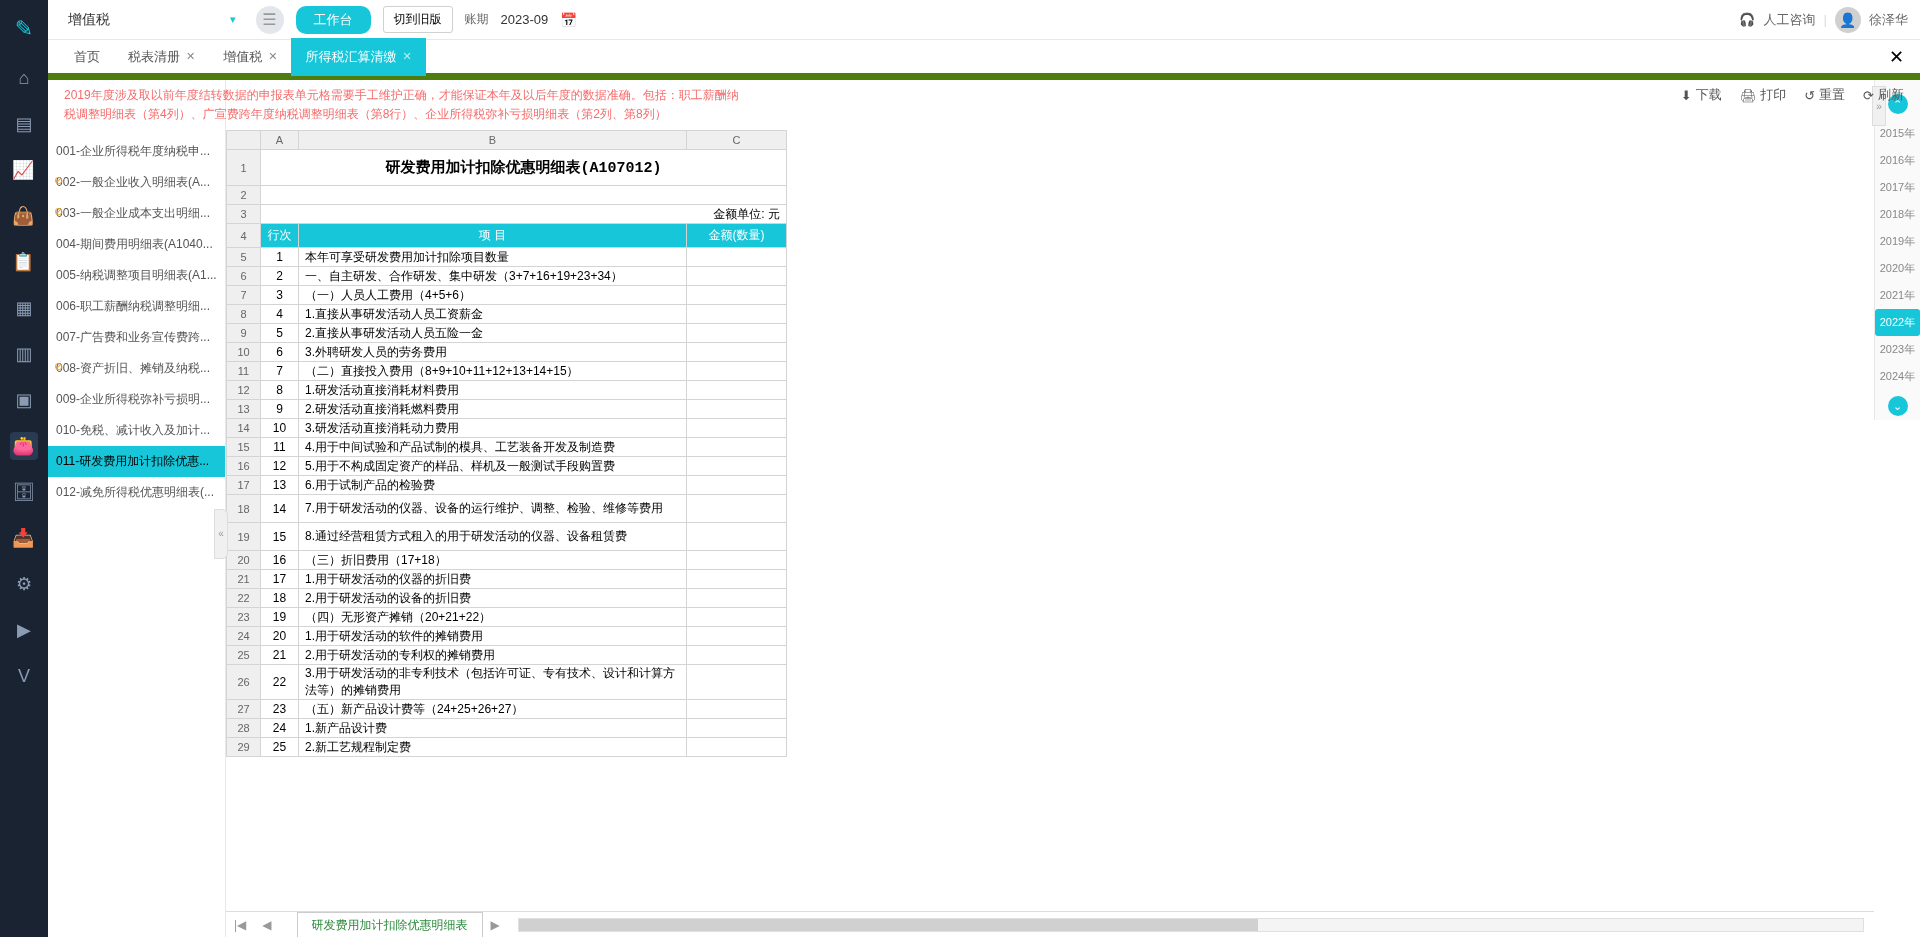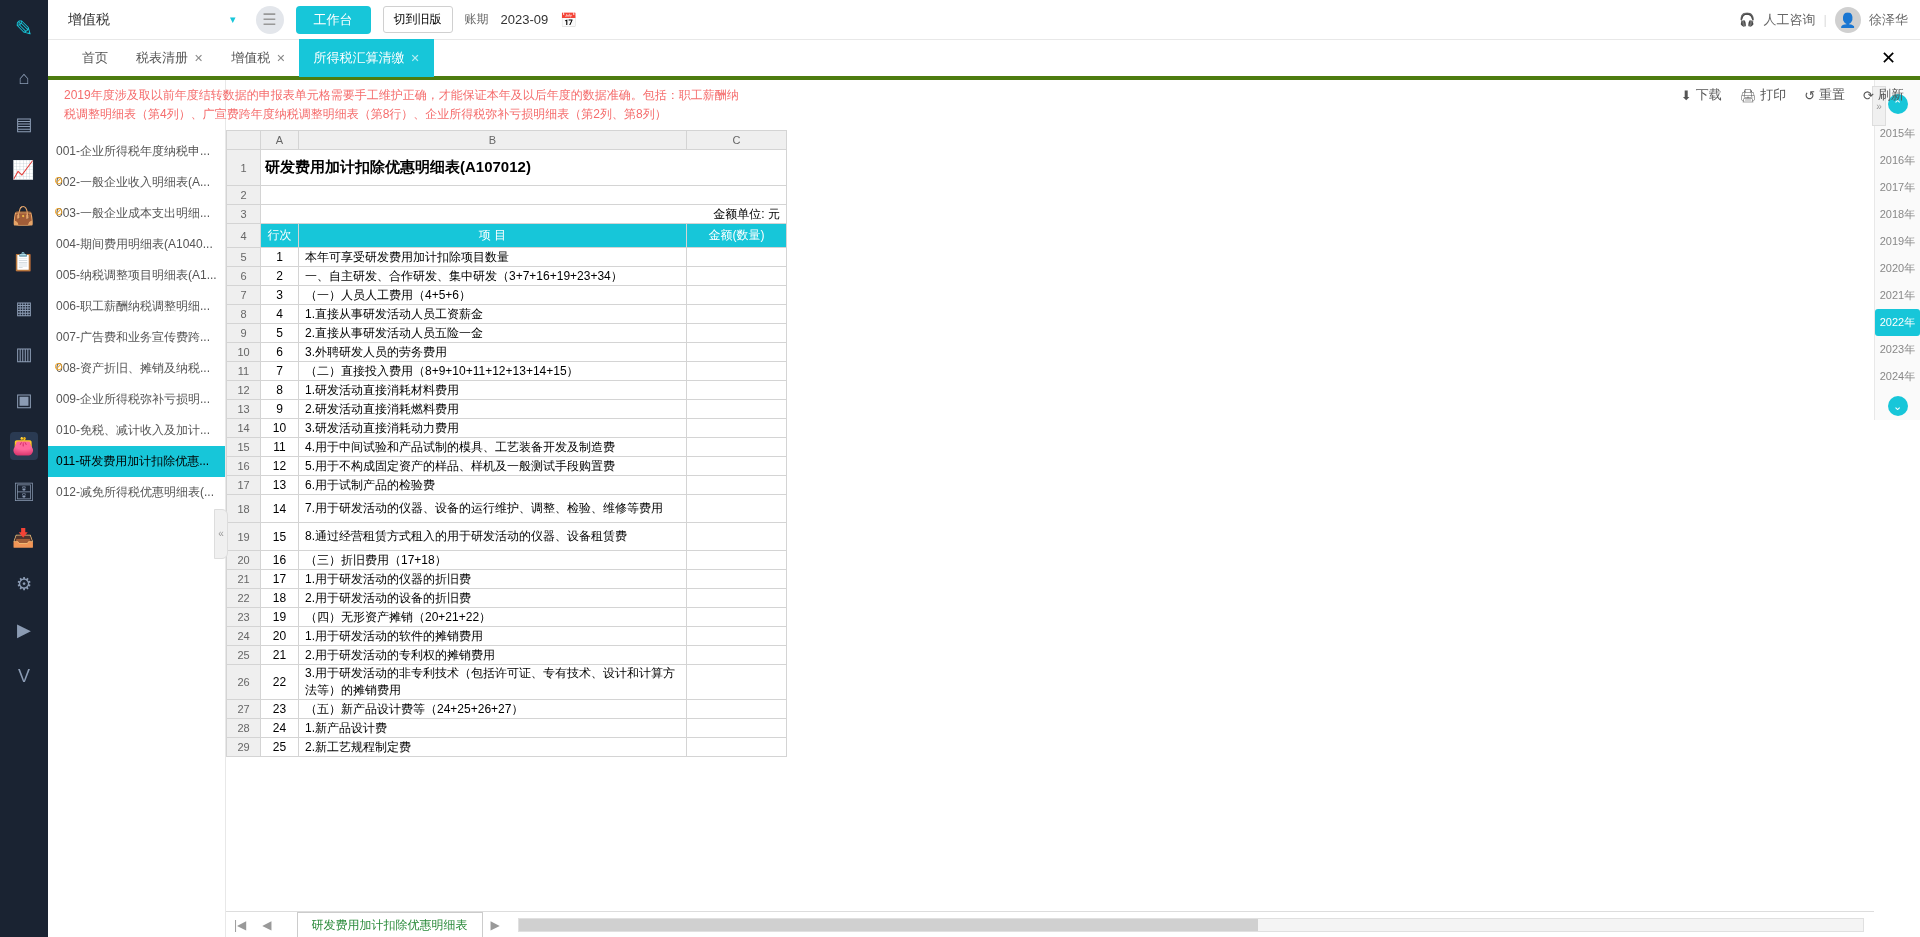--- a/index.html
+++ b/index.html
@@ -7,29 +7,29 @@
 .app { display: flex; height: 100vh; }
 .sidebar { width: 48px; background: #1a2332; display: flex; flex-direction: column; align-items: center; padding-top: 12px; gap: 18px; }
 .logo { color: #17c6d9; font-size: 22px; padding: 4px; }
 .side-icon { color: #8b9bb3; font-size: 18px; cursor: pointer; width: 28px; height: 28px; display: flex; align-items: center; justify-content: center; }
 .side-icon.active { color: #fff; background: #2a3a52; border-radius: 4px; }
 .main { flex: 1; display: flex; flex-direction: column; background: #f0f2f5; }
 .topbar { height: 40px; background: #fff; display: flex; align-items: center; padding: 0 12px; gap: 12px; border-bottom: 1px solid #e8e8e8; }
 .tax-select { font-size: 14px; color: #333; padding: 4px 8px; display: flex; align-items: center; gap: 120px; cursor: pointer; }
 .chev-down { color: #17c6d9; font-size: 11px; }
 .round-btn { width: 28px; height: 28px; border-radius: 50%; background: #e3e6eb; display: flex; align-items: center; justify-content: center; color: #999; cursor: pointer; }
-.workbench-btn { background: #17c6d9; color: #fff; border: none; padding: 5px 18px; border-radius: 4px; font-size: 13px; cursor: pointer; }
+.workbench-btn { background: #17c6d9; color: #fff; border: none; padding: 5px 18px; border-radius: 10px; font-size: 13px; cursor: pointer; }
 .switch-btn { border: 1px solid #d0d0d0; background: #fff; padding: 4px 10px; font-size: 12px; border-radius: 3px; cursor: pointer; }
 .period-label { font-size: 12px; color: #666; }
 .period-val { font-size: 13px; color: #333; }
 .cal-icon { color: #17c6d9; font-size: 14px; }
 .topbar-spacer { flex: 1; }
 .top-right { display: flex; align-items: center; gap: 8px; font-size: 13px; color: #666; }
 .avatar { width: 26px; height: 26px; border-radius: 50%; background: #d0d0d0; display: flex; align-items: center; justify-content: center; font-size: 14px; color: #999; }
-.tabbar { height: 40px; background: #fff; display: flex; align-items: center; padding: 0 20px; gap: 4px; border-bottom: 4px solid #4d7c0f; }
+.tabbar { height: 40px; background: #fff; display: flex; align-items: center; padding: 0 12px; gap: 4px; border-bottom: 7px solid #4d7c0f; }
 .tab { padding: 10px 14px; font-size: 13px; color: #555; cursor: pointer; display: flex; align-items: center; gap: 6px; }
 .tab.active { background: #17c6d9; color: #fff; }
 .tab .close { font-size: 11px; opacity: .7; cursor: pointer; }
 .tabbar-close { margin-left: auto; font-size: 18px; cursor: pointer; padding: 4px; }
 .workspace { flex: 1; display: flex; background: #fff; margin: 0; position: relative; overflow: hidden; }
 .warning-row { position: absolute; top: 6px; left: 16px; right: 16px; display: flex; align-items: flex-start; z-index: 5; }
 .warning-text { color: #f56c6c; font-size: 12px; line-height: 1.6; max-width: 680px; }
 .toolbar-right { margin-left: auto; display: flex; gap: 18px; font-size: 13px; color: #555; }
 .toolbar-item { display: flex; align-items: center; gap: 4px; cursor: pointer; }
 .leftlist { width: 178px; border-right: 1px solid #e8e8e8; overflow-y: auto; padding-top: 56px; }
@@ -39,21 +39,21 @@
 .collapse-handle { position: absolute; left: 166px; top: 50%; width: 14px; height: 50px; background: #f0f0f0; border: 1px solid #ddd; border-radius: 0 6px 6px 0; display: flex; align-items: center; justify-content: center; font-size: 10px; color: #999; cursor: pointer; z-index: 6; }
 .sheet-area { flex: 1; display: flex; flex-direction: column; padding-top: 50px; overflow: hidden; }
 .grid { flex: 1; overflow: auto; position: relative; }
 table { border-collapse: collapse; font-size: 12px; }
 th, td { border: 1px solid #d4d4d4; height: 19px; }
 .rowhdr { background: #efefef; text-align: center; width: 34px; color: #666; font-size: 11px; }
 .colhdr { background: #efefef; text-align: center; color: #666; font-size: 11px; }
 .col-a { width: 38px; }
 .col-b { width: 388px; }
 .col-c { width: 100px; }
-.title-cell { font-size: 15px; font-weight: bold; padding: 8px 4px; height: auto; }
+.title-cell { font-size: 15px; font-weight: bold; text-align: center; padding: 8px 4px; height: auto; font-family: Liberation Mono, monospace; }
 .unit-cell { text-align: right; padding-right: 6px; font-size: 12px; }
 .th-head { background: #17c6d9; color: #fff; text-align: center; font-size: 12px; padding: 3px; }
 .row-num { text-align: center; }
 .item-cell { padding-left: 6px; }
 .sheet-tabs { height: 26px; border-top: 1px solid #ddd; display: flex; align-items: center; font-size: 12px; }
 .sheet-tab-nav { padding: 0 8px; color: #999; cursor: pointer; }
 .sheet-tab { padding: 4px 14px; border: 1px solid #ccc; border-bottom: none; background: #fff; cursor: pointer; color: #2a8a3a; margin-left: 17px; }
 .hscroll-track { flex: 1; margin: 0 10px; height: 14px; background: #f4f4f4; position: relative; border: 1px solid #e0e0e0; }
 .hscroll-thumb { position: absolute; left: 0; width: 55%; height: 100%; background: #d0d0d0; }
 .year-rail { width: 46px; background: #fafafa; border-left: 1px solid #e8e8e8; display: flex; flex-direction: column; align-items: center; padding-top: 10px; gap: 2px; }

